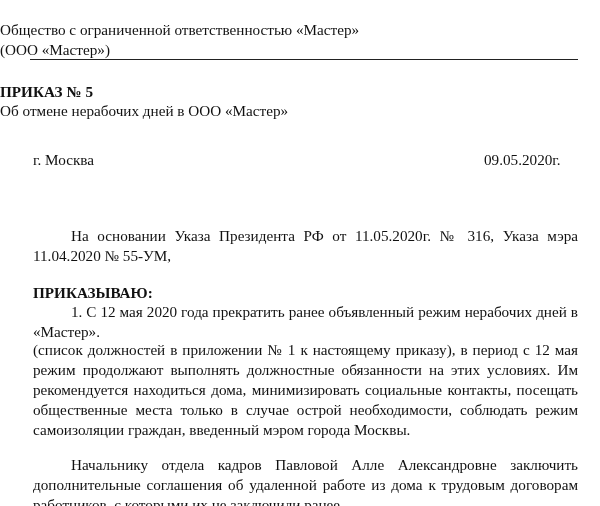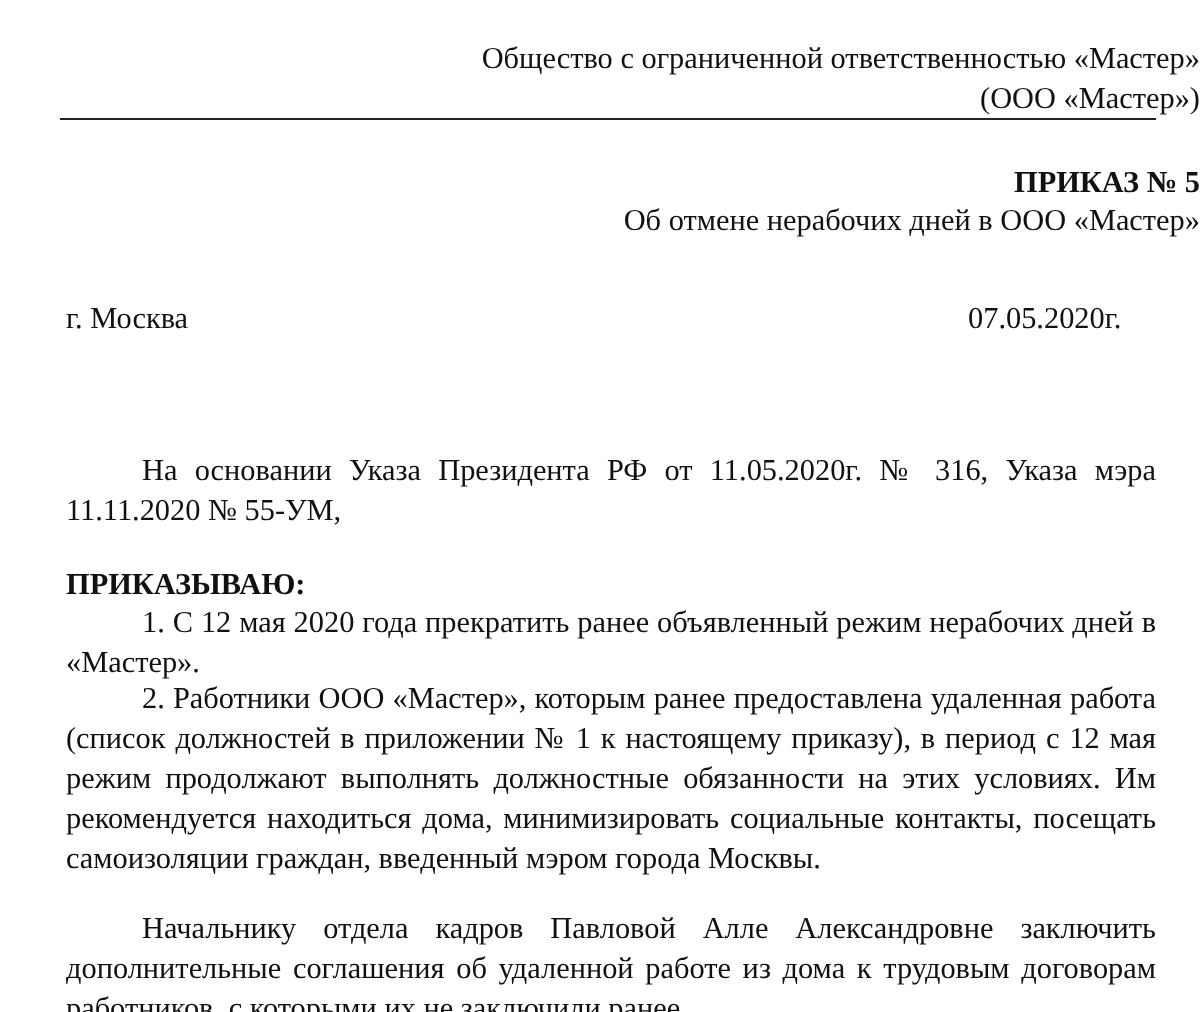--- a/index.html
+++ b/index.html
@@ -23,21 +23,21 @@
       height: 506px;
     }
     .line {
       position: absolute;
       white-space: nowrap;
       line-height: 20px;
     }
     .center {
       left: 0;
       width: 600px;
-      text-align: right;
+      text-align: left;
     }
     .bold { font-weight: bold; }
     .rule {
       position: absolute;
       left: 30px;
       top: 59px;
       width: 548px;
       height: 0;
       border-top: 1.5px solid #222222;
     }
@@ -68,39 +68,39 @@
 <div class="page">
 
   <div class="line center" style="top:20px;">Общество с ограниченной ответственностью «Мастер»</div>
   <div class="line center" style="top:40px;">(ООО «Мастер»)</div>
   <div class="rule"></div>
 
   <div class="line center bold" style="top:82px;">ПРИКАЗ № 5</div>
   <div class="line center" style="top:101px;">Об отмене нерабочих дней в ООО «Мастер»</div>
 
   <div class="line" style="top:150px; left:33px;">г. Москва</div>
-  <div class="line" style="top:150px; left:484px;">07.05.2020г.</div>
+  <div class="line" style="top:150px; left:484px;">09.05.2020г.</div>
 
   <div class="just" style="top:226px;">
     <span class="para-line indent">На основании Указа Президента РФ от 11.05.2020г. № 316, Указа мэра Москвы от</span>
-    <span class="para-line last">11.11.2020 № 55-УМ,</span>
+    <span class="para-line last">11.04.2020 № 55-УМ,</span>
   </div>
 
   <div class="line bold" style="top:283px; left:33px;">ПРИКАЗЫВАЮ:</div>
 
   <div class="just" style="top:302px;">
     <span class="para-line indent">1. С 12 мая 2020 года прекратить ранее объявленный режим нерабочих дней в ООО</span>
     <span class="para-line last">«Мастер».</span>
   </div>
 
   <div class="just" style="top:340px;">
-    <span class="para-line indent">2. Работники ООО «Мастер», которым ранее предоставлена удаленная работа</span>
     <span class="para-line">(список должностей в приложении № 1 к настоящему приказу), в период с 12 мая 2020</span>
     <span class="para-line">режим продолжают выполнять должностные обязанности на этих условиях. Им</span>
     <span class="para-line">рекомендуется находиться дома, минимизировать социальные контакты, посещать</span>
+    <span class="para-line">общественные места только в случае острой необходимости, соблюдать режим</span>
     <span class="para-line last">самоизоляции граждан, введенный мэром города Москвы.</span>
   </div>
 
   <div class="just" style="top:455px;">
     <span class="para-line indent">Начальнику отдела кадров Павловой Алле Александровне заключить</span>
     <span class="para-line">дополнительные соглашения об удаленной работе из дома к трудовым договорам тех</span>
     <span class="para-line last">работников, с которыми их не заключили ранее.</span>
   </div>
 
 </div>

